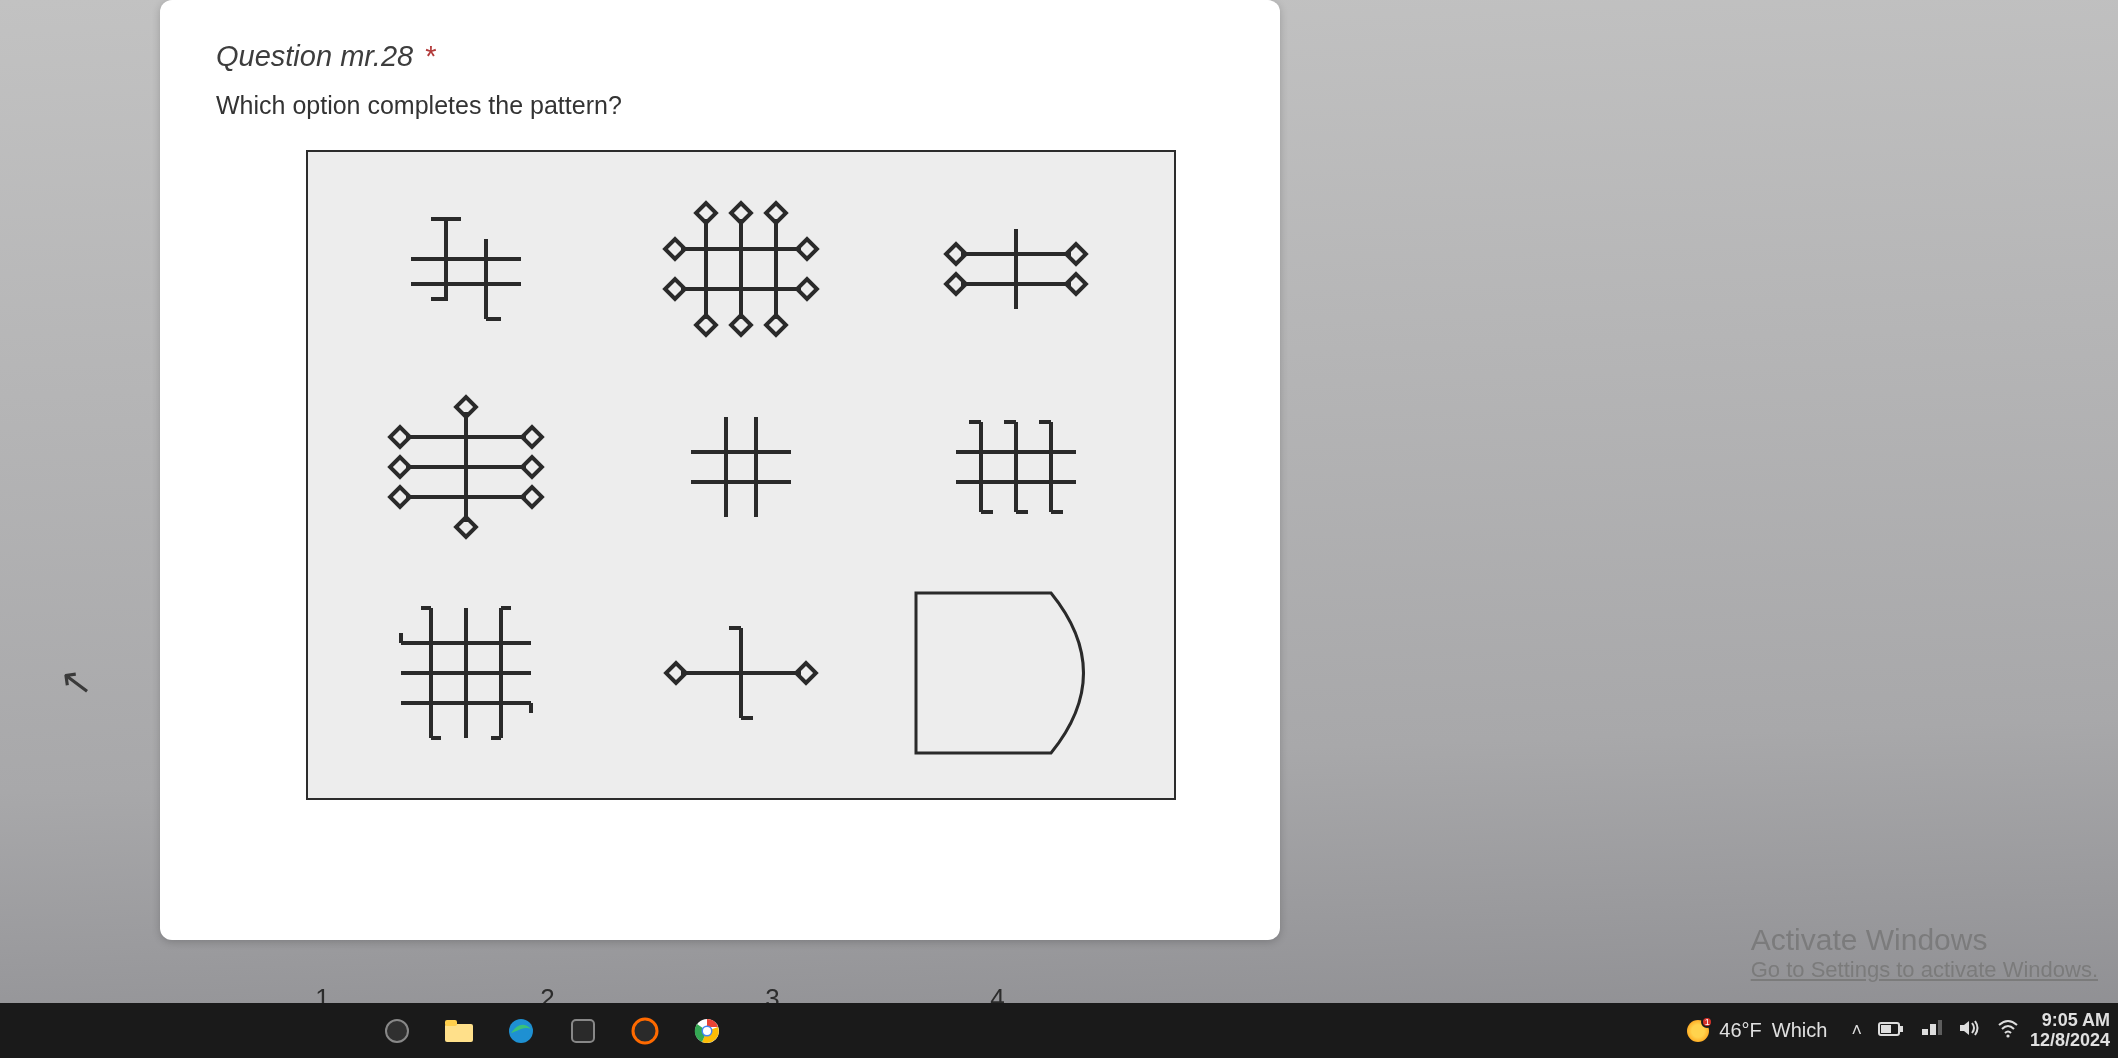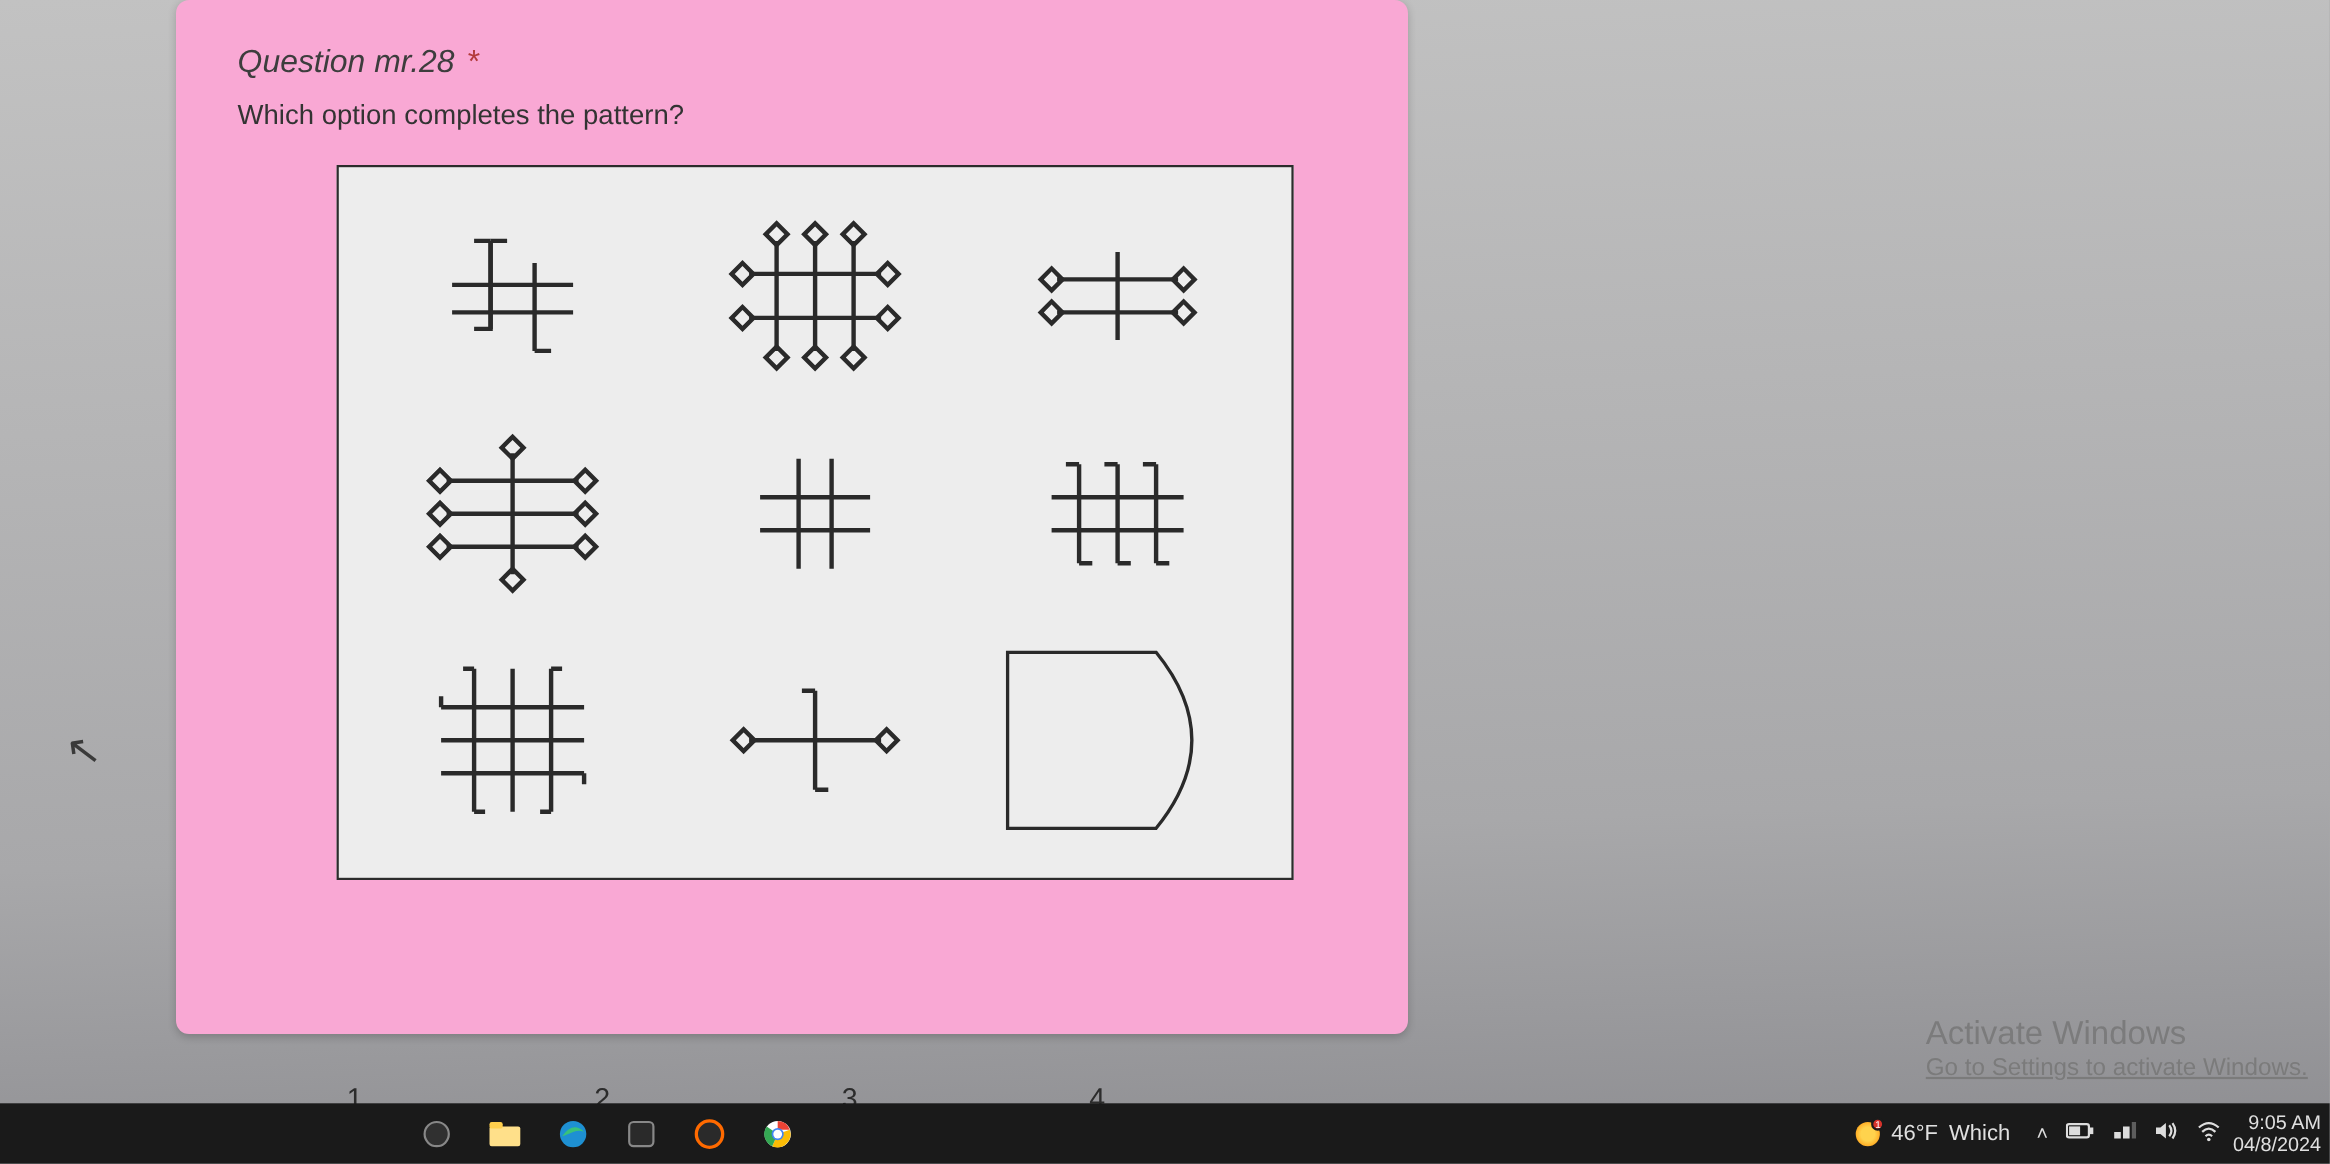--- a/index.html
+++ b/index.html
@@ -16,21 +16,21 @@
     position: absolute;
     left: 0; top: 0; right: 0; bottom: 0;
     background: linear-gradient(178deg, #c2c2c2 0%, #a8a8aa 70%, #8c8c90 100%);
   }
   .form-card {
     position: absolute;
     left: 160px;
     top: 0;
     width: 1120px;
     height: 940px;
-    background: #f9a8d4;
+    background: #ffffff;
     border-radius: 12px;
     padding: 40px 56px;
     box-shadow: 0 2px 8px rgba(0,0,0,0.2);
   }
   .q-title {
     font-size: 29px;
     font-style: italic;
     color: #3d3d3d;
     margin-bottom: 18px;
   }
@@ -105,21 +105,21 @@
     position: relative;
   }
   .taskbar .weather .badge {
     position: absolute; right: -4px; top: -4px;
     width: 12px; height: 12px; border-radius: 50%;
     background: #d6322a; border: 2px solid #1a1a1a;
     font-size: 9px; line-height: 8px; text-align: center; color: #fff;
   }
   .taskbar .tray { display: flex; align-items: center; gap: 16px; margin-right: 10px; }
   .taskbar .tray .tri { color: #ddd; font-size: 18px; }
-  .taskbar .clock { text-align: right; line-height: 1.1; margin-right: 8px; font-size: 18px; }
+  .taskbar .clock { text-align: right; line-height: 1.1; margin-right: 8px; font-size: 18px; font-weight: bold; }
   .option-numbers {
     position: absolute;
     left: 210px;
     top: 983px;
     width: 900px;
     display: flex;
     justify-content: space-around;
     font-size: 26px;
     color: #2c2c2c;
   }
@@ -371,15 +371,15 @@
           <path d="M3 7 Q12 -1 21 7"></path>
           <path d="M6 11 Q12 5 18 11"></path>
           <path d="M9 15 Q12 12 15 15"></path>
           <circle cx="12" cy="18" r="1.6" fill="#ddd" stroke="none"></circle>
         </svg>
     </span>
   </div>
 
   <div class="clock">
     <div>9:05 AM</div>
-    <div>04/8/2024</div>
+    <div>12/8/2024</div>
   </div>
 </div>
 
 </body></html>

